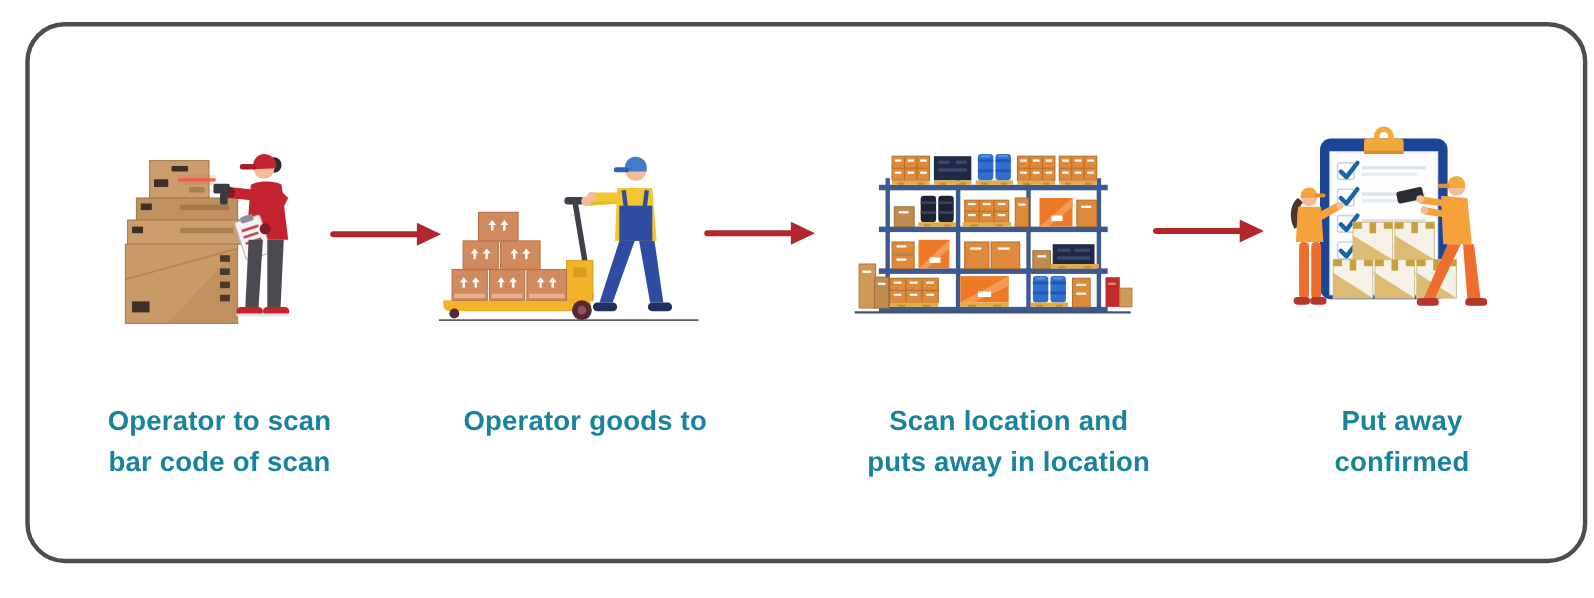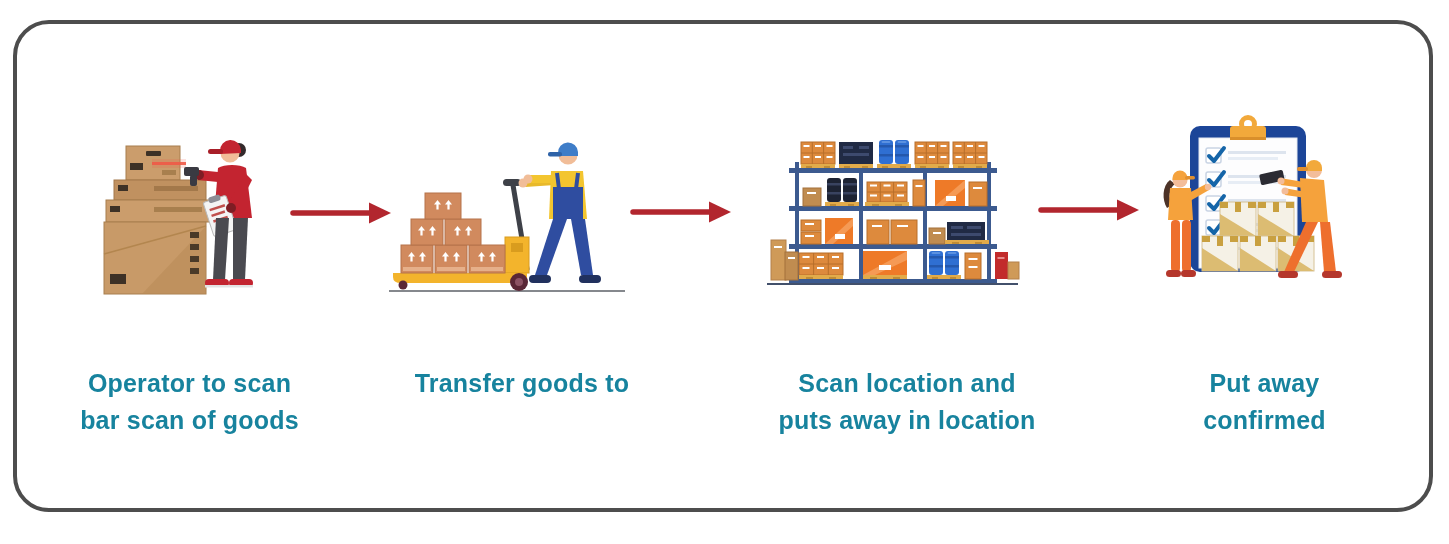--- a/index.html
+++ b/index.html
@@ -1,19 +1,19 @@
 <!DOCTYPE html>
 <html style="--caption_teal: #17839e; --arrow_red: #b2262e; --border_gray: #4d4d4d;"><head>
 <meta charset="utf-8">
 <style>
   html,body{margin:0;padding:0;background:#ffffff;}
   body{font-family:"Liberation Sans", sans-serif;}
   .stage{position:relative;width:1449px;height:544px;background:#ffffff;overflow:hidden;}
   .card{
-    position:absolute;left:13px;top:20px;width:1420px;height:492px;
+    position:absolute;left:23px;top:20px;width:1420px;height:492px;
     box-sizing:border-box;border:4px solid var(--border_gray,#4d4d4d);
     border-radius:36px;background:#ffffff;padding-left:48px;
   }
   .illo{position:absolute;}
   .arrow{position:absolute;}
   .caption{
     position:absolute;top:341px;text-align:center;
     color:var(--caption_teal,#17839e);
     font-weight:700;font-size:25px;line-height:37px;letter-spacing:.2px;
   }
@@ -405,24 +405,24 @@
         <circle cx="131" cy="77" r="3.5" fill="#f3bd9a"></circle>
         <path d="M152 108 L164 108 L140 158 L130 158 Z" fill="#ee6f2d"></path>
         <path d="M166 108 L176 108 L182 158 L170 158 Z" fill="#ee6f2d"></path>
         <rect x="124" y="157" width="20" height="7" rx="3.5" fill="#b5372c"></rect>
         <rect x="168" y="157" width="20" height="7" rx="3.5" fill="#b5372c"></rect>
       </g>
     </svg>
 
     <div class="caption cap1">
       <span>Operator to scan</span>
-      <span>bar scan of goods</span>
+      <span>bar code of scan</span>
     </div>
     <div class="caption cap2">
-      <span>Transfer goods to</span>
+      <span>Operator goods to</span>
     </div>
     <div class="caption cap4">
       <span>Put away</span>
       <span>confirmed</span>
     </div>
     <div class="caption cap3">
       <span>Scan location and</span>
       <span>puts away in location</span>
     </div>
 

